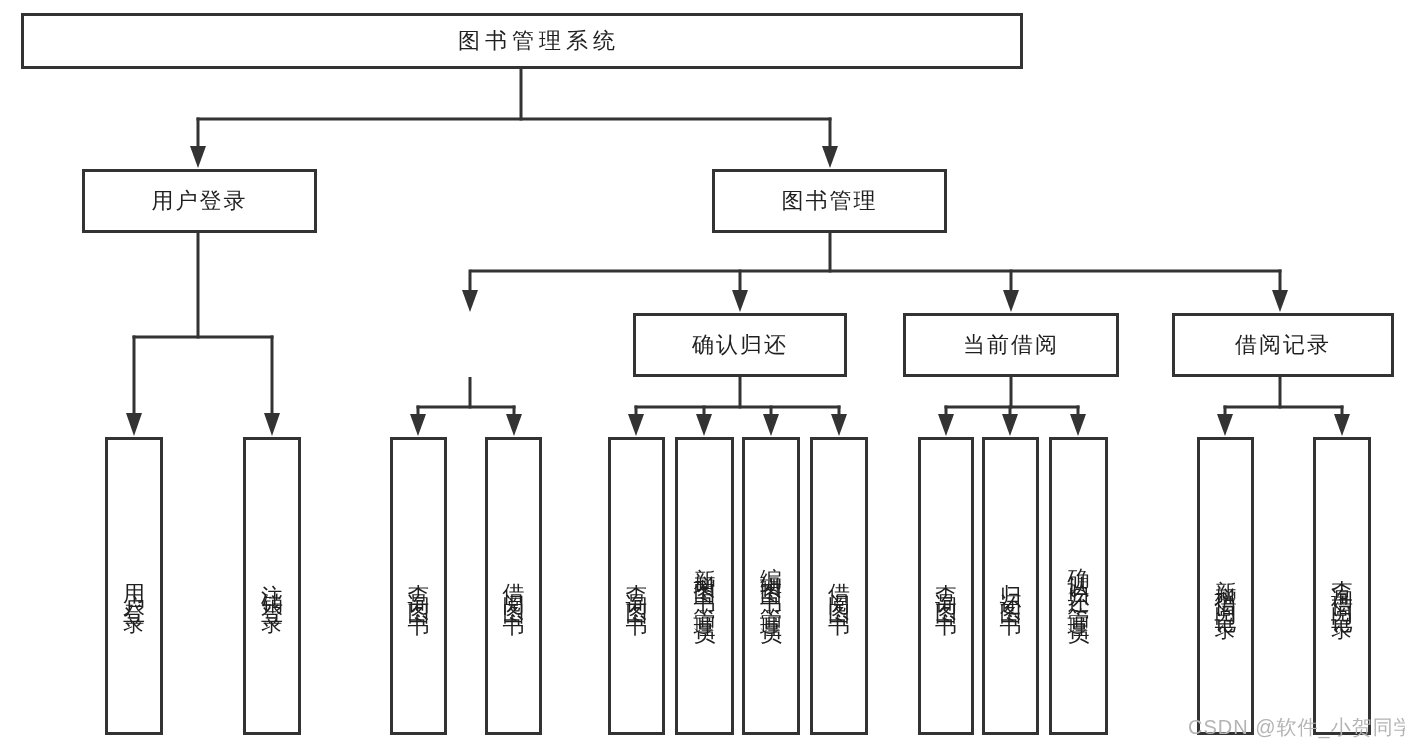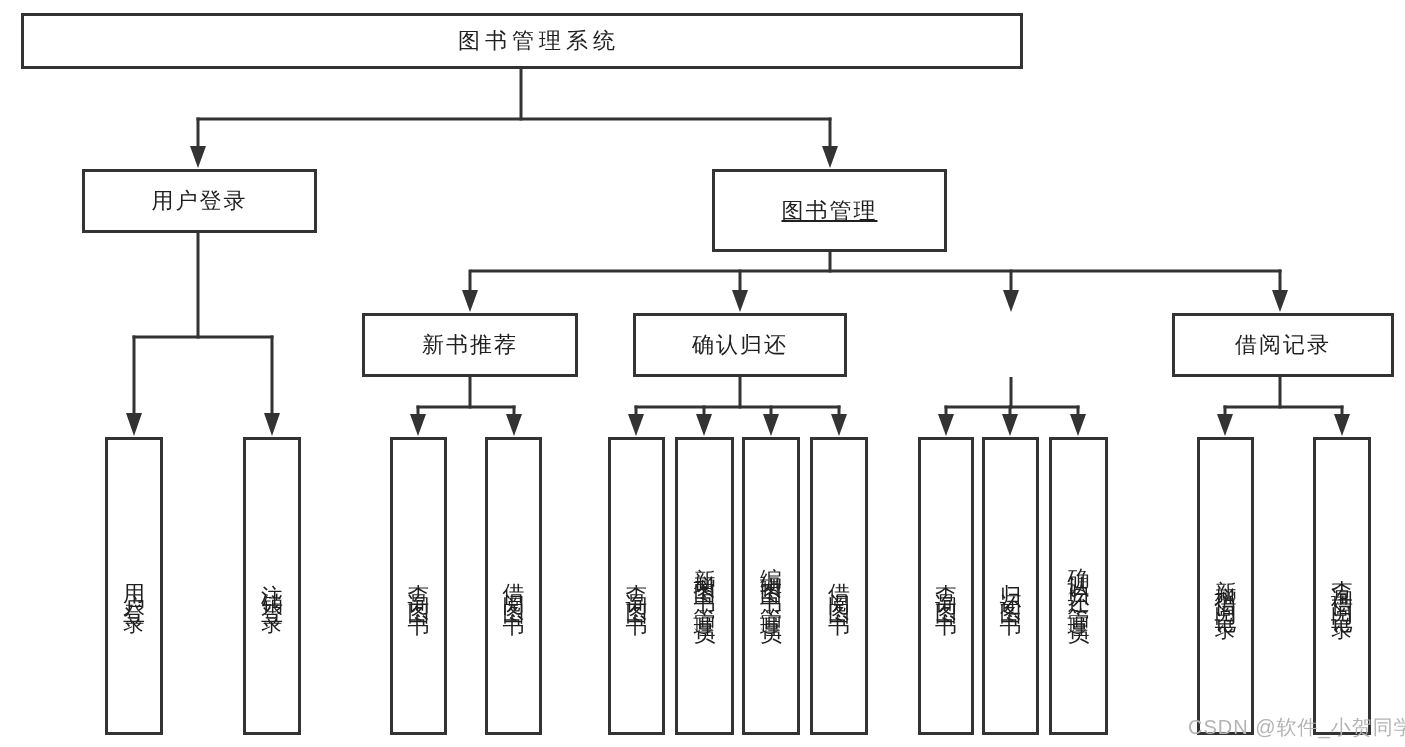--- a/index.html
+++ b/index.html
@@ -140,30 +140,30 @@
     </g>
   </svg>
 
   <div class="box root-box" style="left:21px; top:13px; width:1002px; height:56px;padding-left:34px;">
     <span>图书管理系统</span>
   </div>
 
   <div class="box" style="left:82px; top:169px; width:235px; height:64px;">
     <span>用户登录</span>
   </div>
-  <div class="box" style="left:712px; top:169px; width:235px; height:83px;text-decoration:underline;">
+  <div class="box" style="left:712px; top:169px; width:235px; height:64px;">
     <span>图书管理</span>
   </div>
 
-  <div class="box" style="left:362px; top:313px; width:216px; height:64px;">
-    <span>新书推荐</span>
-  </div>
   <div class="box" style="left:633px; top:313px; width:214px; height:64px;">
     <span>确认归还</span>
   </div>
+  <div class="box" style="left:903px; top:313px; width:216px; height:64px;">
+    <span>当前借阅</span>
+  </div>
   <div class="box" style="left:1172px; top:313px; width:222px; height:64px;">
     <span>借阅记录</span>
   </div>
 
   <div class="box vbox" style="left:105px; top:437px; width:58px; height:298px;">
     <span>用户登录</span>
   </div>
   <div class="box vbox" style="left:243px; top:437px; width:58px; height:298px;">
     <span>注销登录</span>
   </div>

